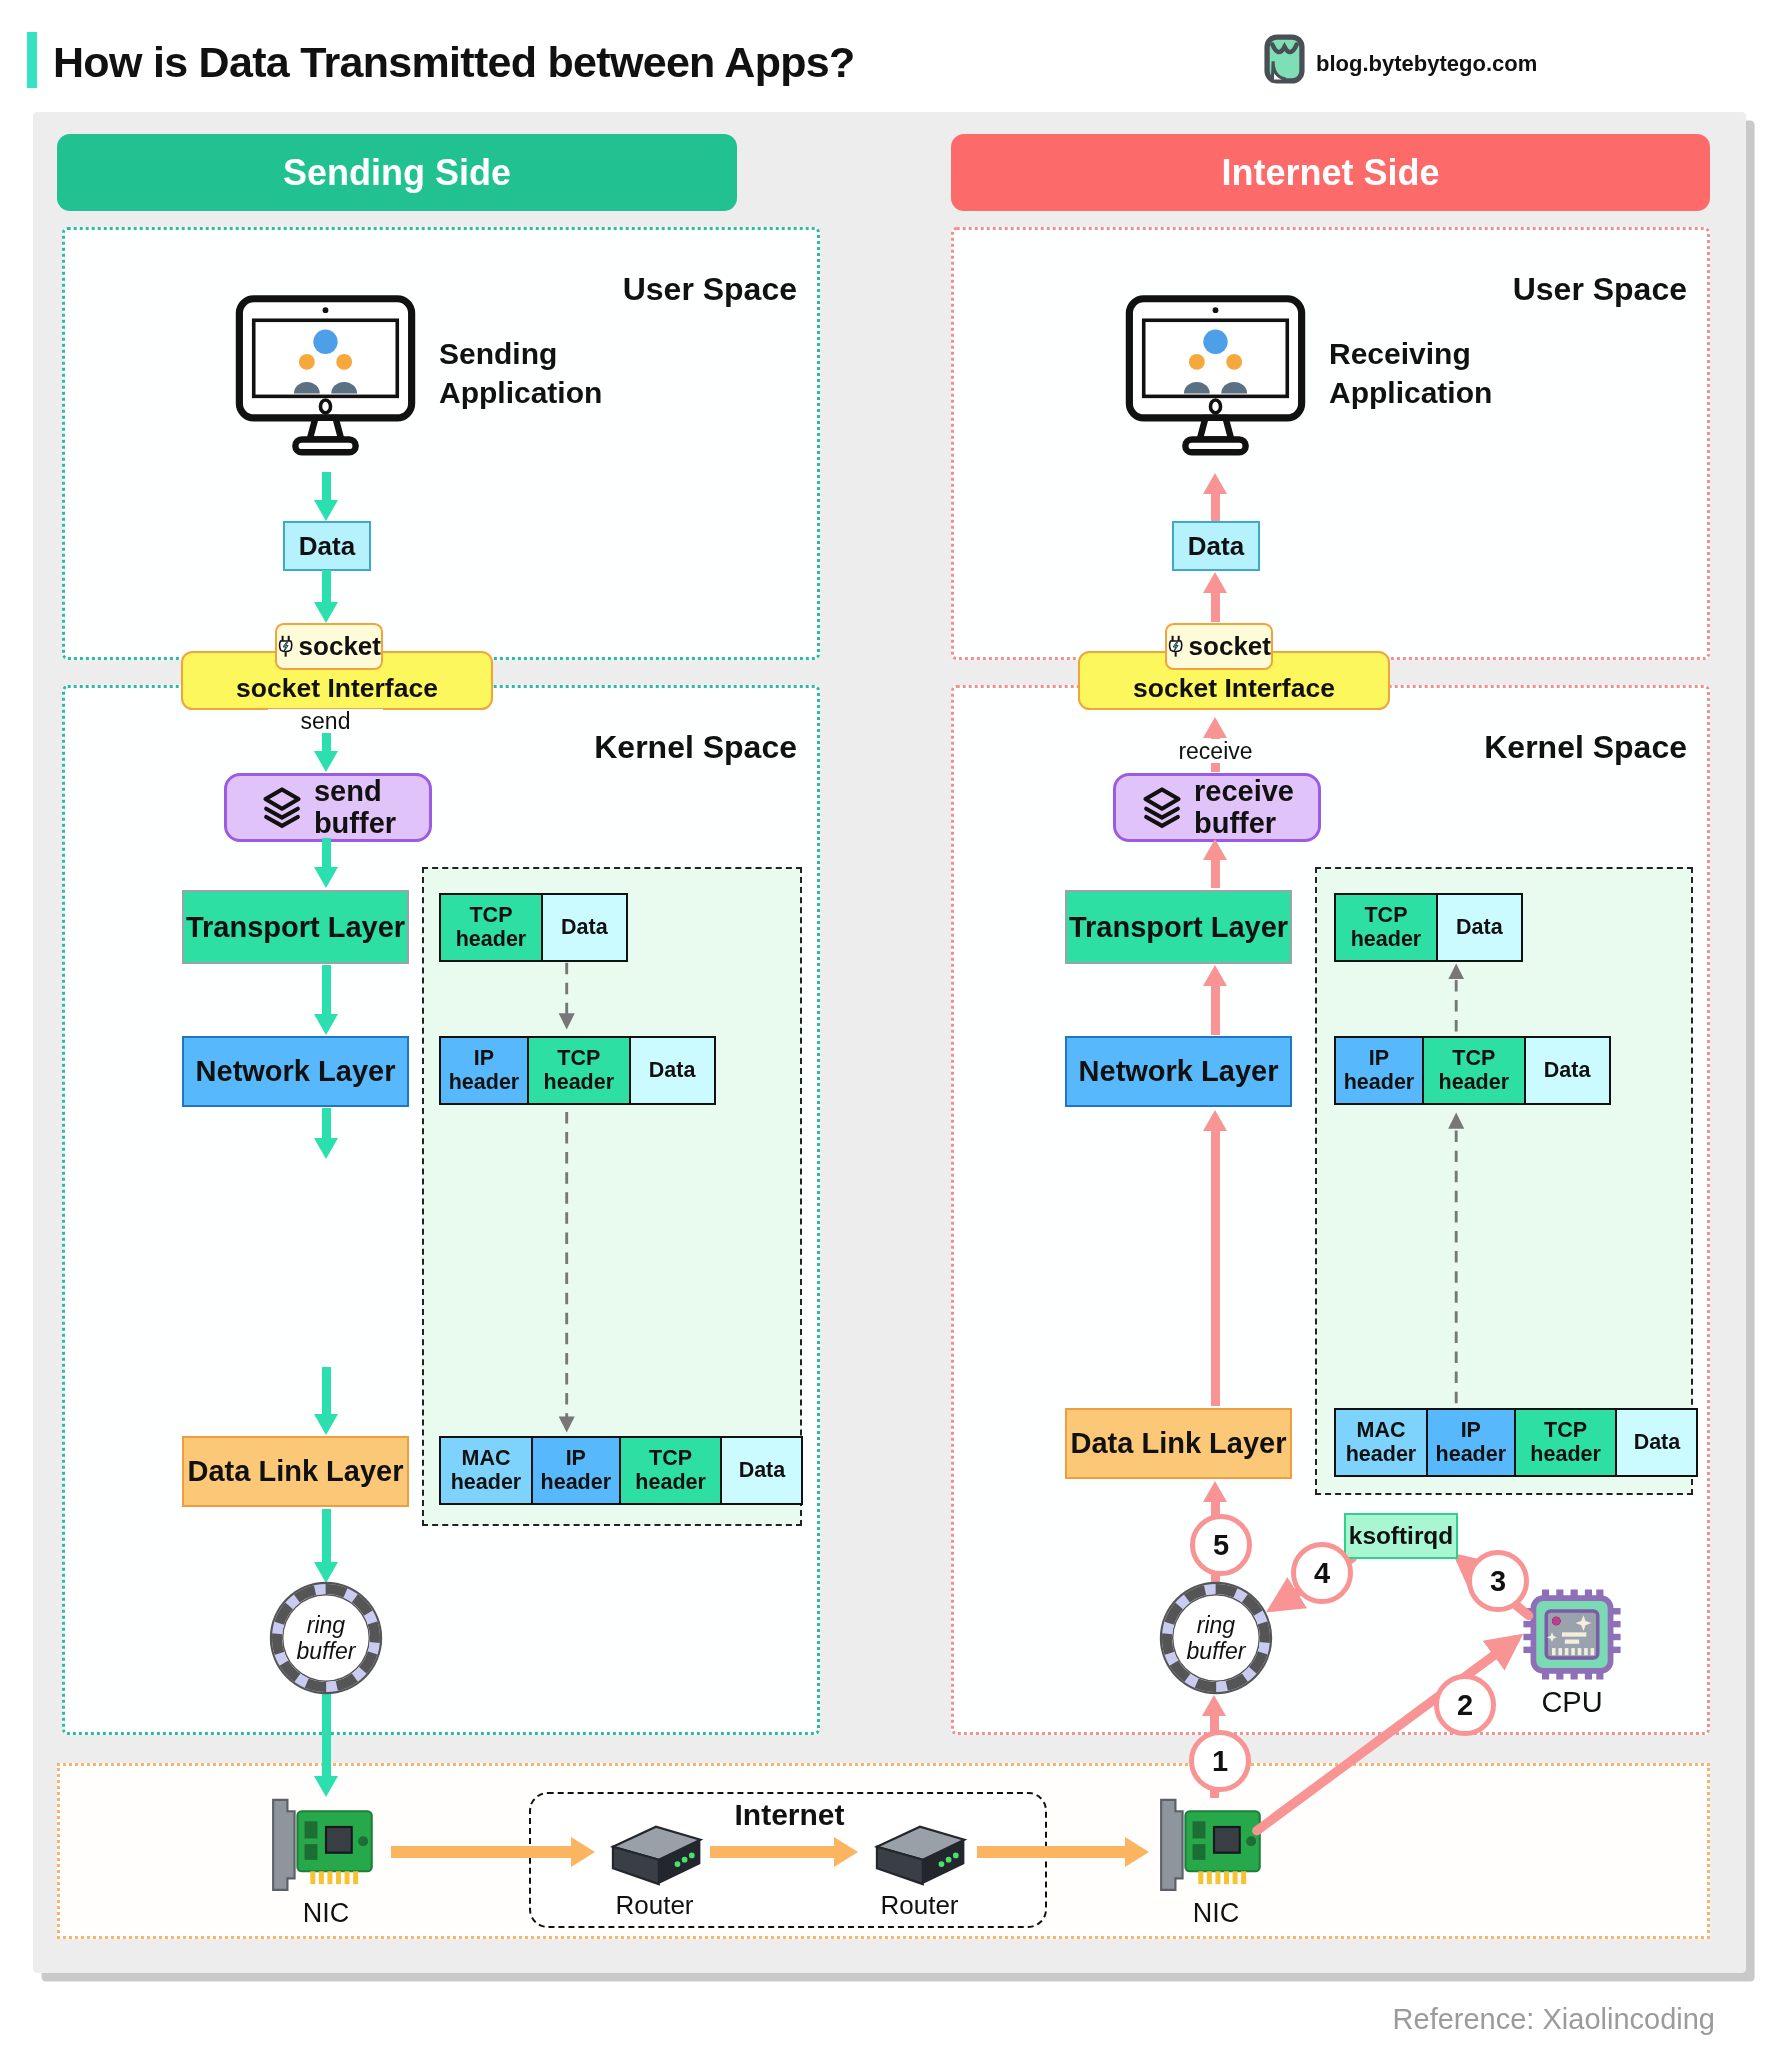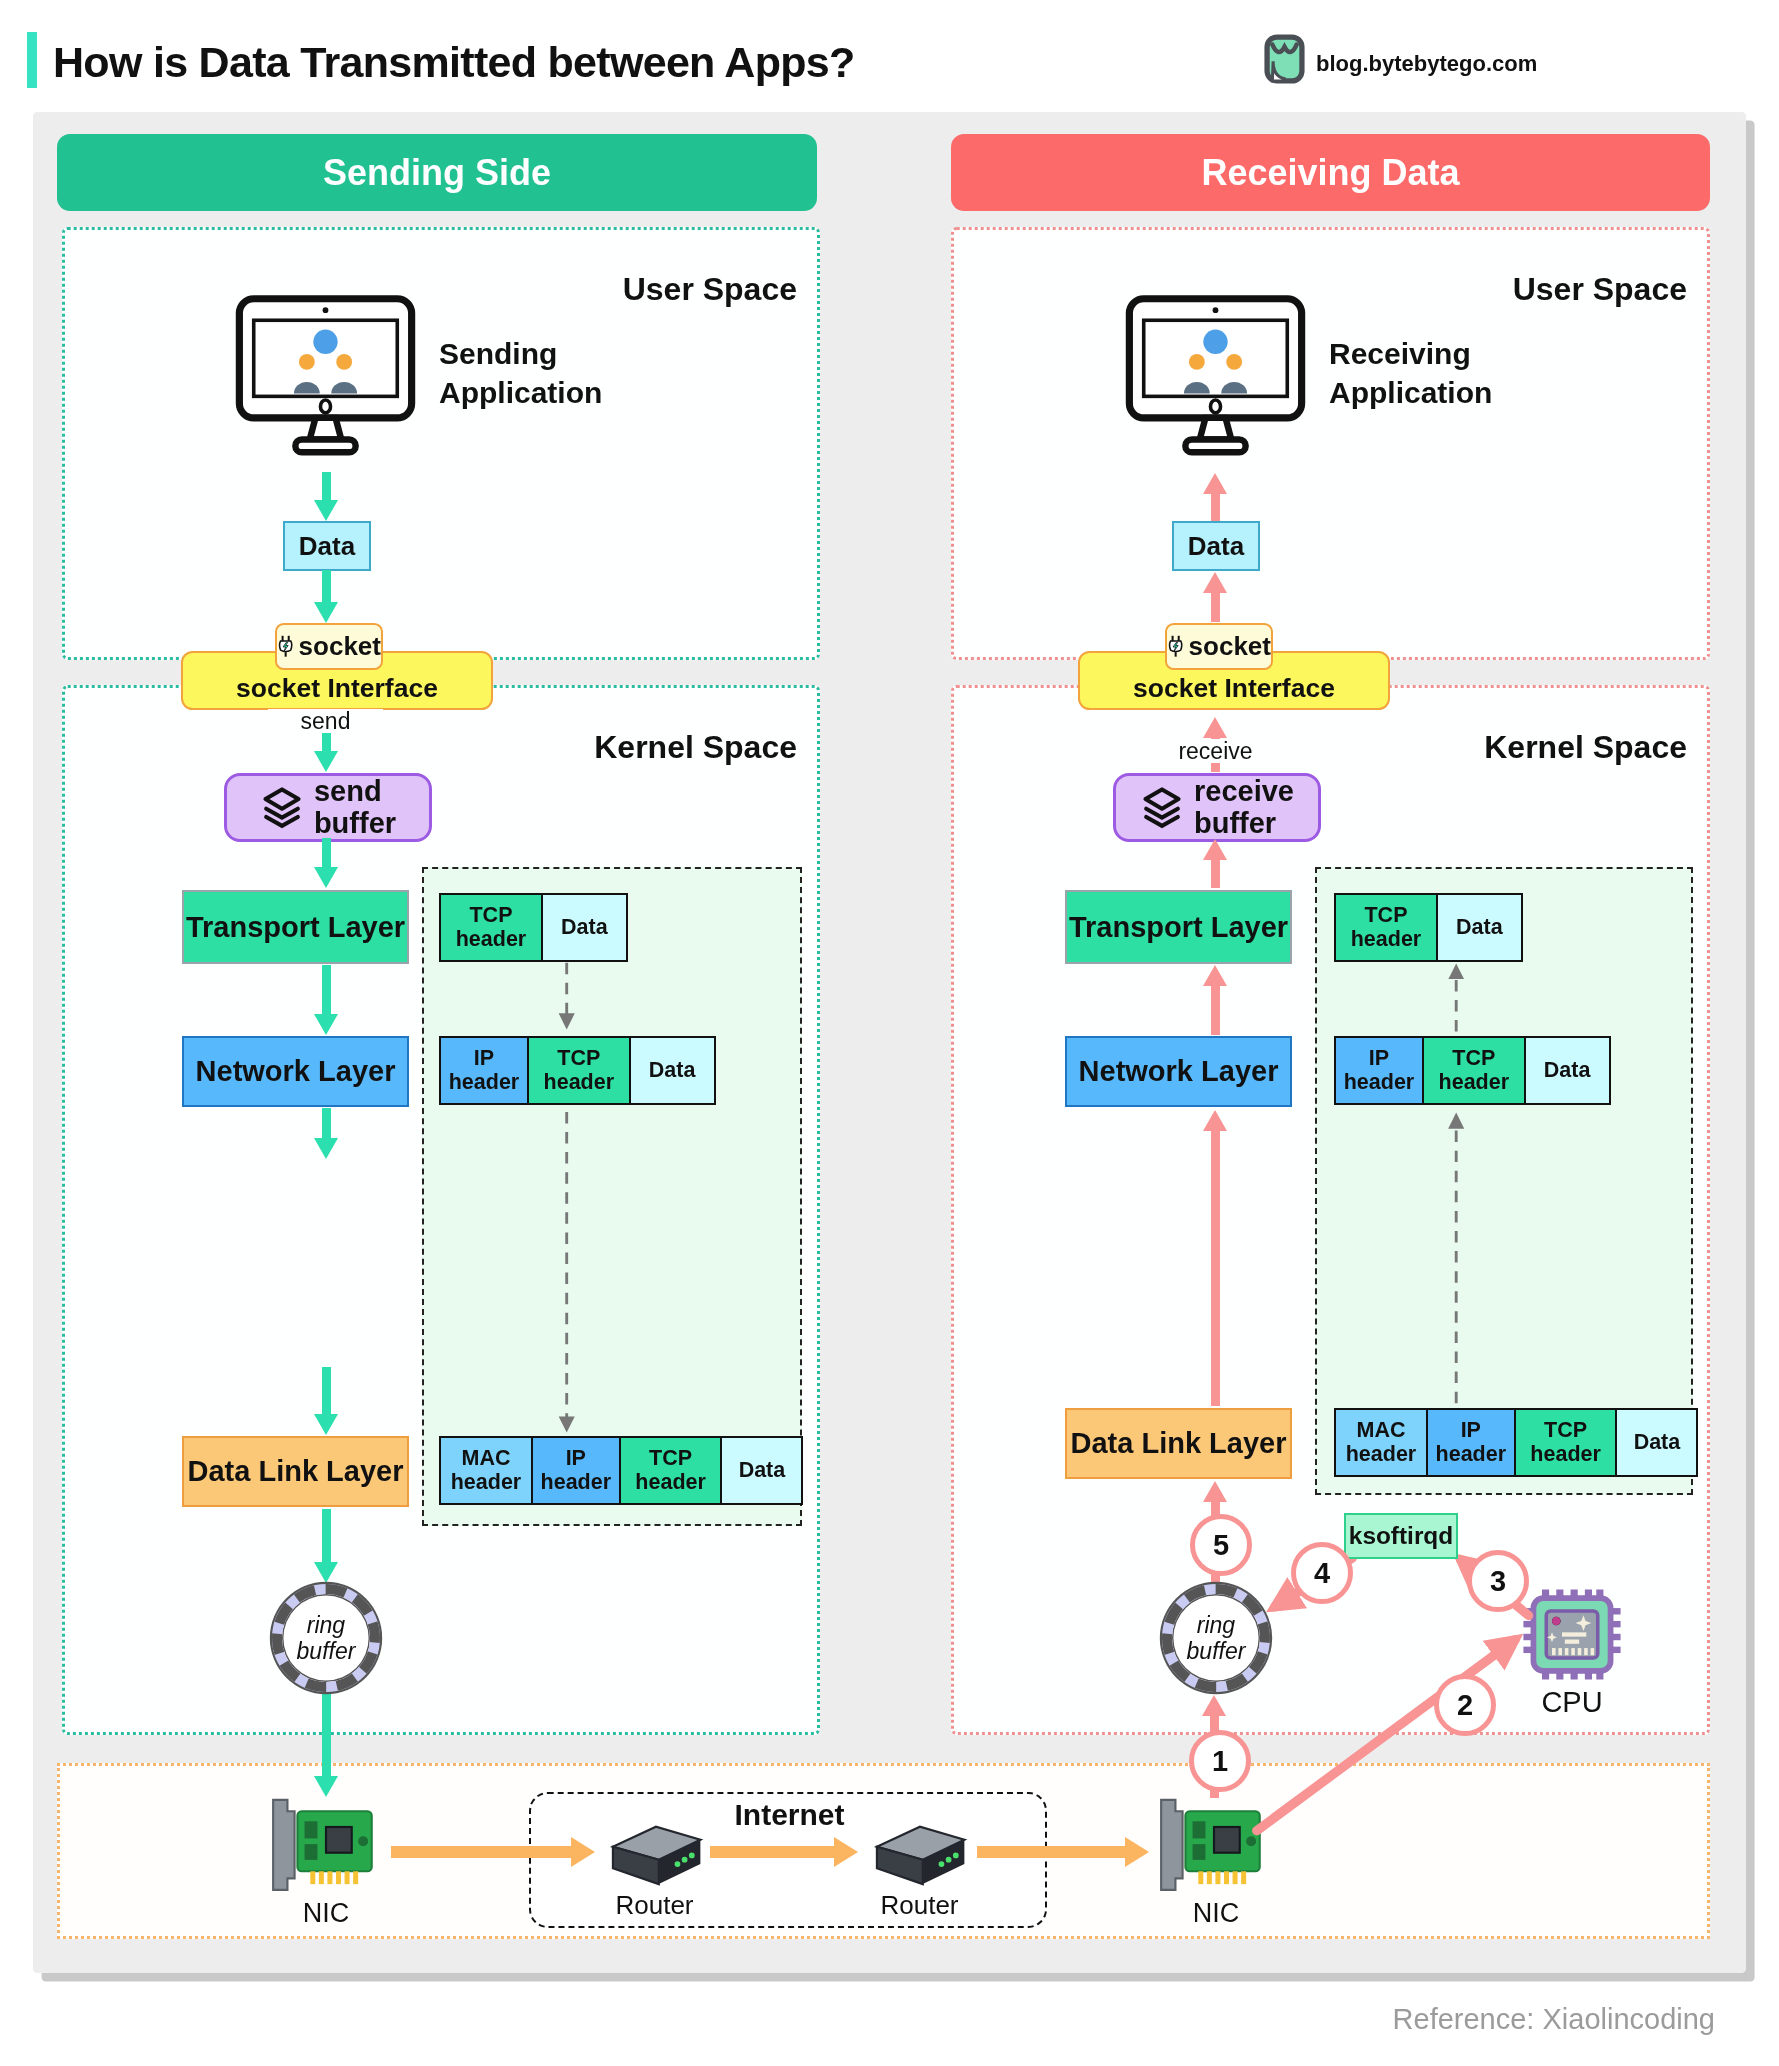--- a/index.html
+++ b/index.html
@@ -80,25 +80,25 @@
   <div class="abs" id="title">How is Data Transmitted between Apps?</div>
   <svg class="abs icon" style="left:1263px;top:34px" width="43" height="50" viewBox="0 0 56 66">
     <rect x="5" y="4" width="46" height="58" rx="13" fill="#7EDFB6" stroke="#4A4F55" stroke-width="7"></rect>
     <path d="M13 36 Q13 56 28 59 L28 62 H12 Z" fill="#ffffff" stroke="#4A4F55" stroke-width="4"></path>
     <path d="M12 14 Q20 32 28 17 Q36 32 44 14" fill="none" stroke="#4A4F55" stroke-width="6" stroke-linecap="round"></path>
   </svg>
   <div class="abs" id="site">blog.bytebytego.com</div>
 
   <div class="abs" id="content"></div>
 
-  <div class="abs side-hdr" style="left:57px;top:134px;width:760px;background:#21C191;">
+  <div class="abs side-hdr" style="left:57px;top:134px;width:680px;background:#21C191;">
       <span>Sending Side</span>
     </div>
   <div class="abs side-hdr" style="left:951px;top:134px;width:759px;background:#FD6A6A;">
-      <span>Receiving Data</span>
+      <span>Internet Side</span>
     </div>
 
   <div class="abs space teal" style="left:62px;top:227px;width:758px;height:433px;">
     <span class="space-lbl">User Space</span>
   </div>
   <div class="abs space teal" style="left:62px;top:685px;width:758px;height:1050px;">
     <span class="space-lbl">Kernel Space</span>
   </div>
   <div class="abs space red" style="left:951px;top:227px;width:759px;height:433px;">
     <span class="space-lbl">User Space</span>

